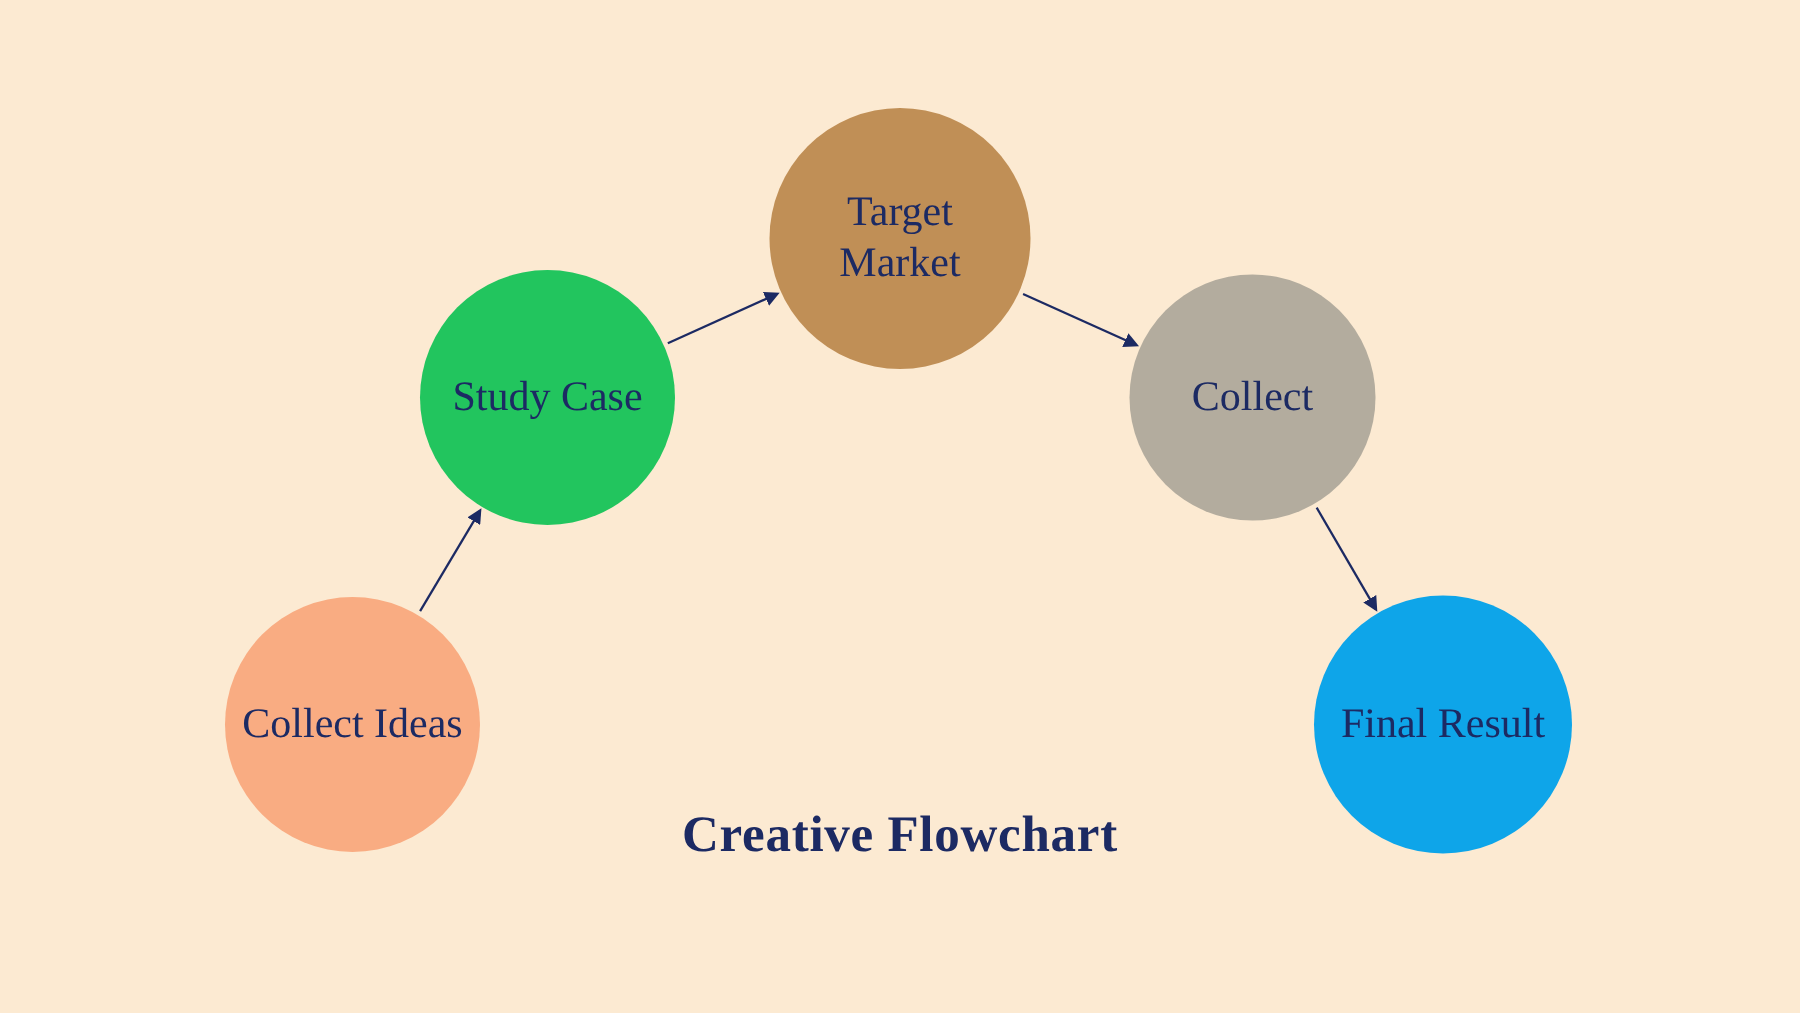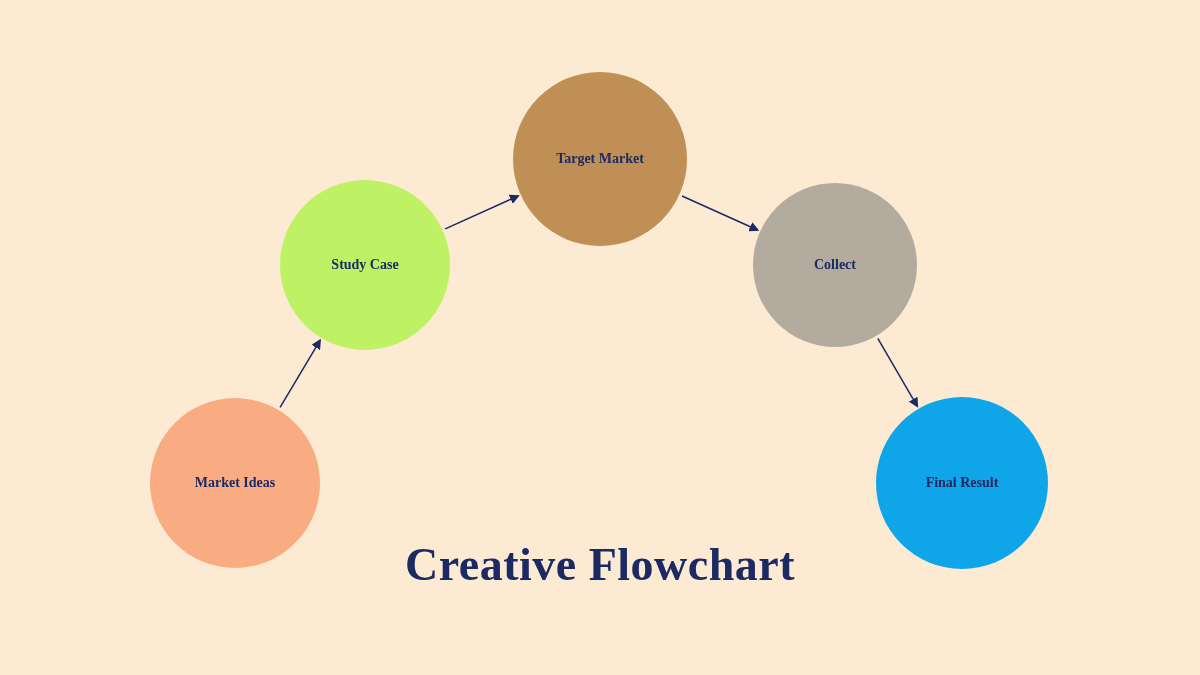--- a/index.html
+++ b/index.html
@@ -21,32 +21,31 @@
   }
   .node {
     position: absolute;
     border-radius: 50%;
     display: flex;
     align-items: center;
     justify-content: center;
     text-align: center;
   }
   .node span {
-    font-size: 14px;
+    font-size: 28px;
     line-height: 1.2;
     padding: 0 8px;
-    font-weight: bold;
   }
   .title {
     position: absolute;
     left: 0;
     right: 0;
     top: 538px;
     text-align: center;
-    font-size: 46px;
+    font-size: 34px;
     font-weight: 600;
     letter-spacing: 0.5px;
     margin: 0;
   }
 </style>
 </head>
 <body style="background: rgb(252, 234, 210);">
 
 <div class="canvas" style="background: rgb(252, 234, 210);">
   <svg class="edges" width="1200" height="675">
@@ -55,23 +54,23 @@
           <path d="M0,0 L10,5 L0,10 z" fill="#1c2a63"></path>
         </marker>
       </defs>
       <line x1="280.0715175997637" y1="407.41853202501164" x2="319.9284824002363" y2="340.58146797498836" stroke="#1c2a63" stroke-width="1.5" marker-end="url(#arrowhead)"></line>
       <line x1="445.2171260946111" y1="228.81695588923924" x2="517.9597574032387" y2="196.00538602236895" stroke="#1c2a63" stroke-width="1.5" marker-end="url(#arrowhead)"></line>
       <line x1="682.0402425967613" y1="196.00538602236895" x2="757.5175486586143" y2="230.05046875665153" stroke="#1c2a63" stroke-width="1.5" marker-end="url(#arrowhead)"></line>
       <line x1="877.7871350788016" y1="338.44563344235235" x2="917.1993526821959" y2="406.0981014544781" stroke="#1c2a63" stroke-width="1.5" marker-end="url(#arrowhead)"></line>
     </svg>
   <div id="nodes-layer">
       <div class="node" style="left: 150px; top: 398px; width: 170px; height: 170px; background: rgb(249, 172, 130);">
-        <span style="color: rgb(28, 42, 99);">Market Ideas</span>
+        <span style="color: rgb(28, 42, 99);">Collect Ideas</span>
       </div>
-      <div class="node" style="left: 280px; top: 180px; width: 170px; height: 170px; background: #bef264;">
+      <div class="node" style="left: 280px; top: 180px; width: 170px; height: 170px; background: #22c55e;">
         <span style="color: rgb(28, 42, 99);">Study Case</span>
       </div>
       <div class="node" style="left: 513px; top: 72px; width: 174px; height: 174px; background: rgb(192, 143, 86);">
         <span style="color: rgb(28, 42, 99);">Target Market</span>
       </div>
       <div class="node" style="left: 753px; top: 183px; width: 164px; height: 164px; background: rgb(179, 172, 158);">
         <span style="color: rgb(28, 42, 99);">Collect</span>
       </div>
       <div class="node" style="left: 876px; top: 397px; width: 172px; height: 172px; background: #0ea5e9;">
         <span style="color: rgb(28, 42, 99);">Final Result</span>

